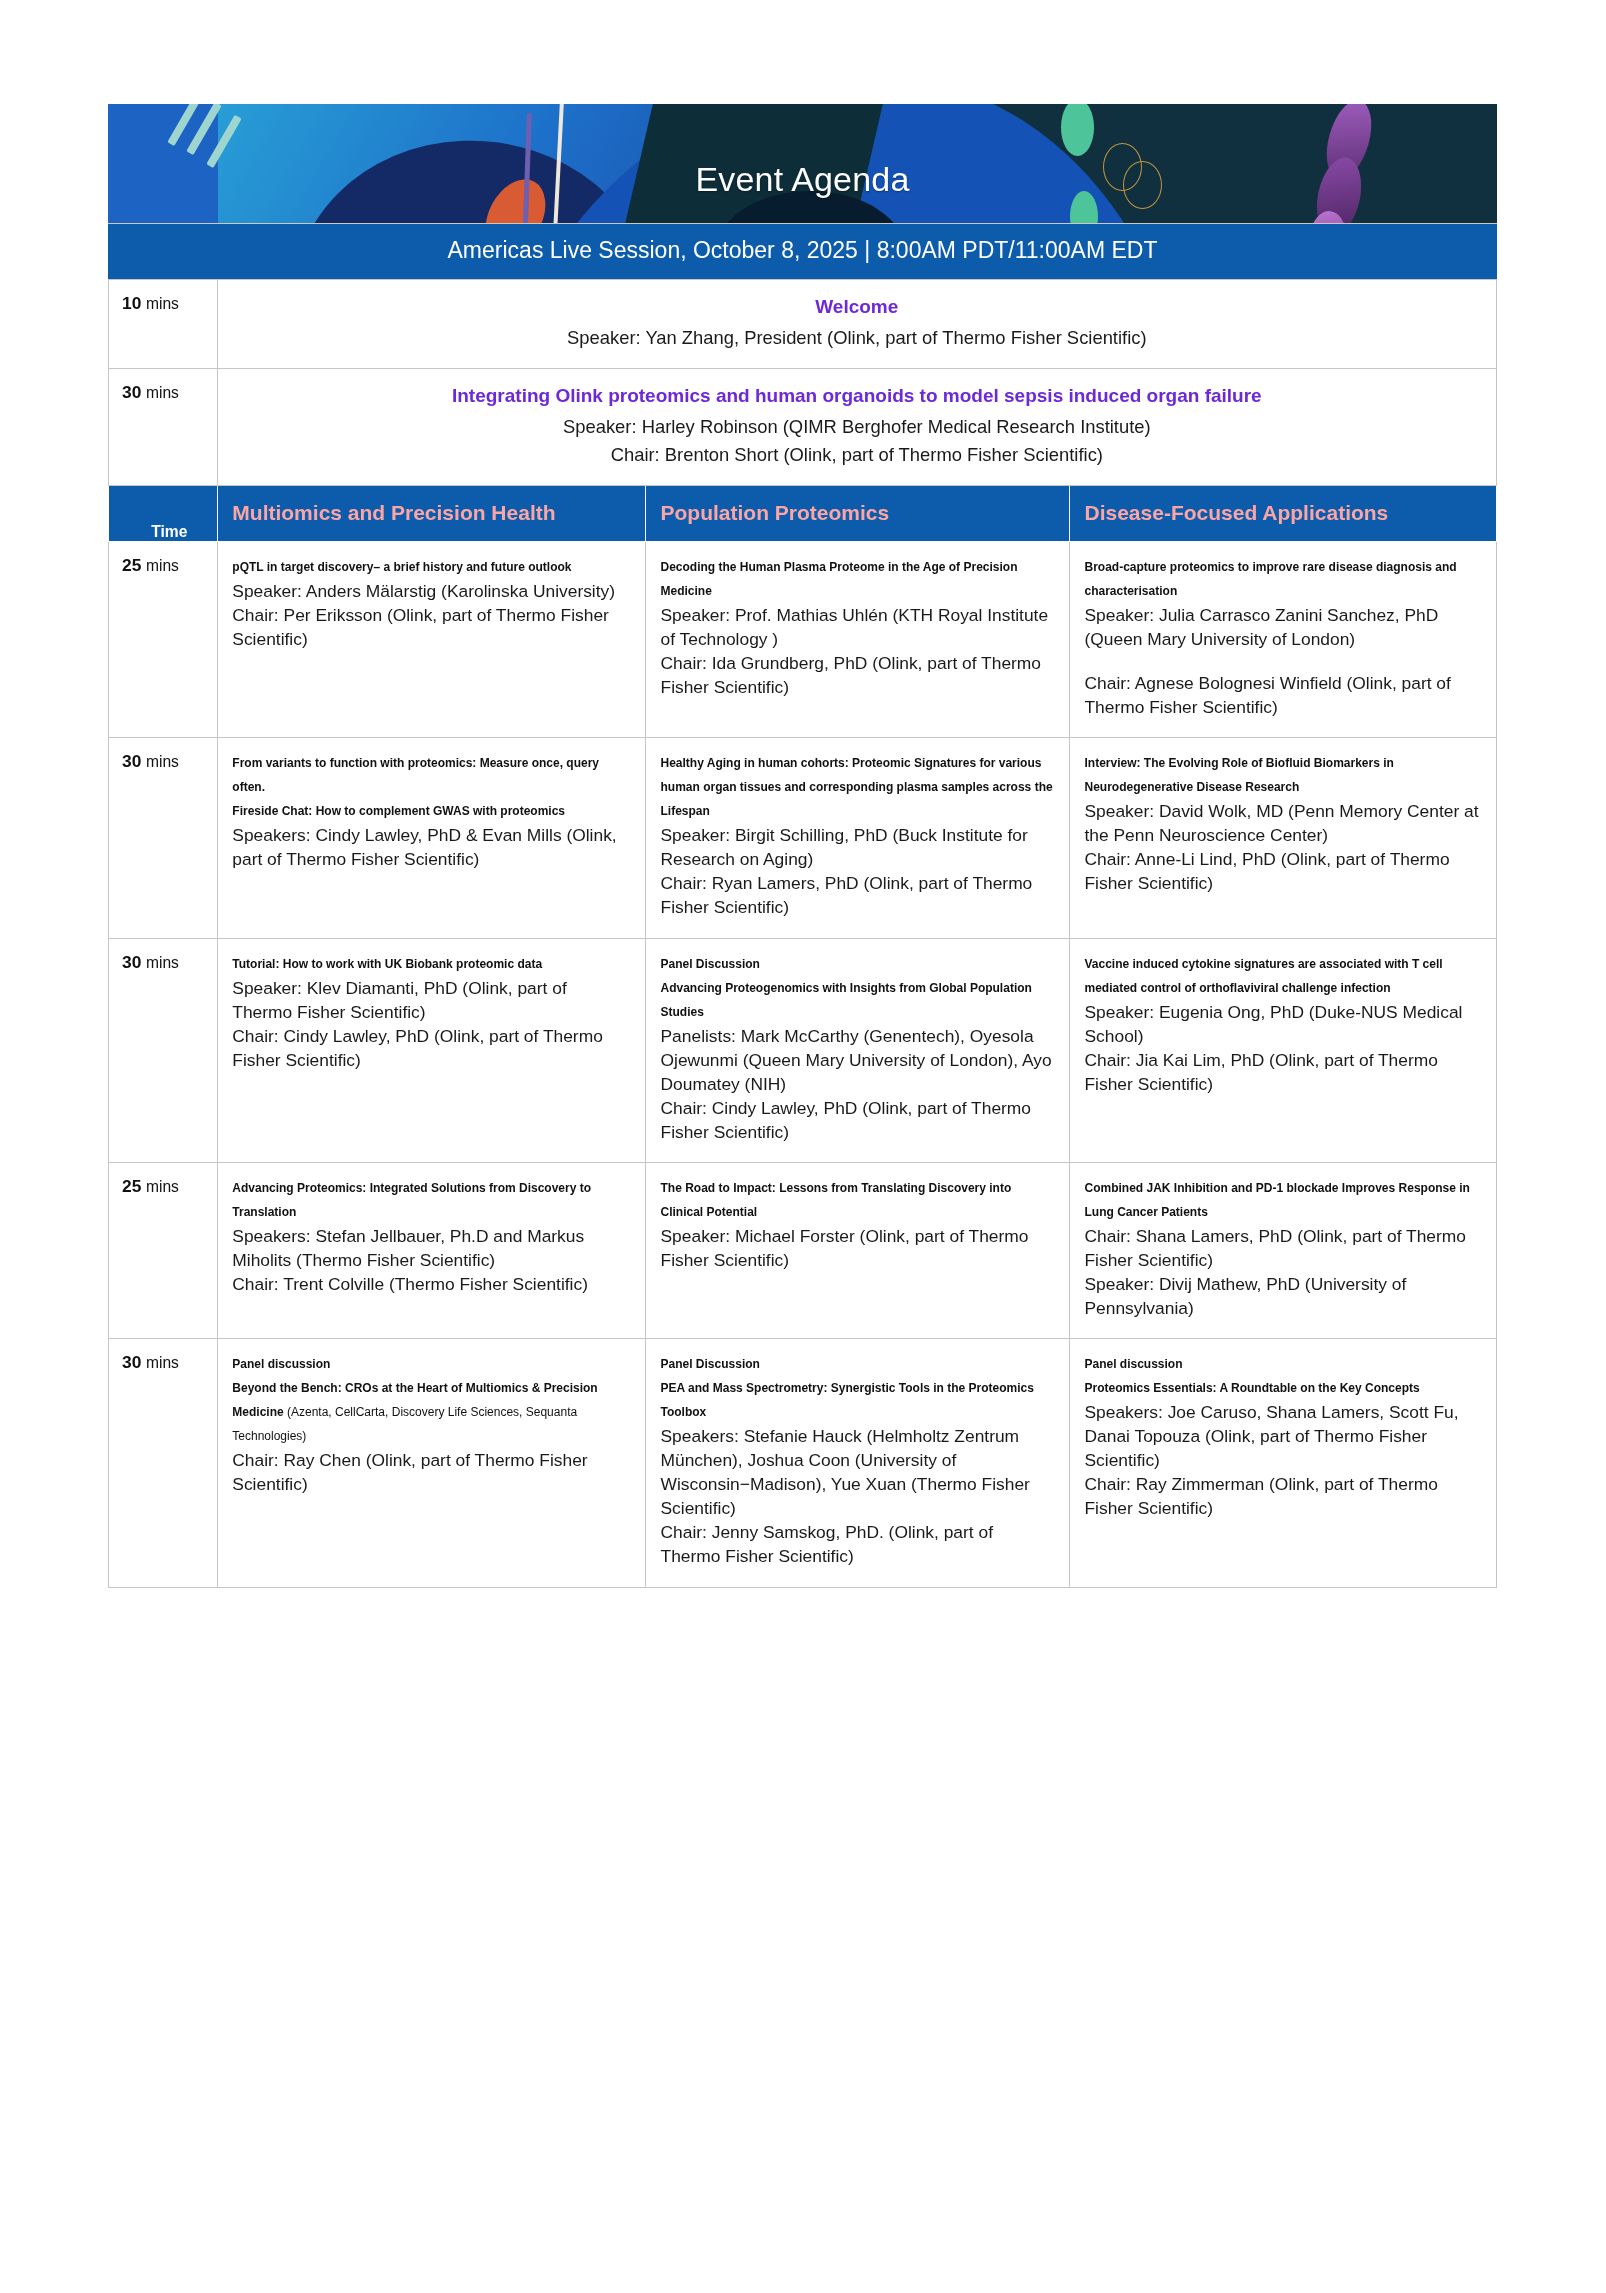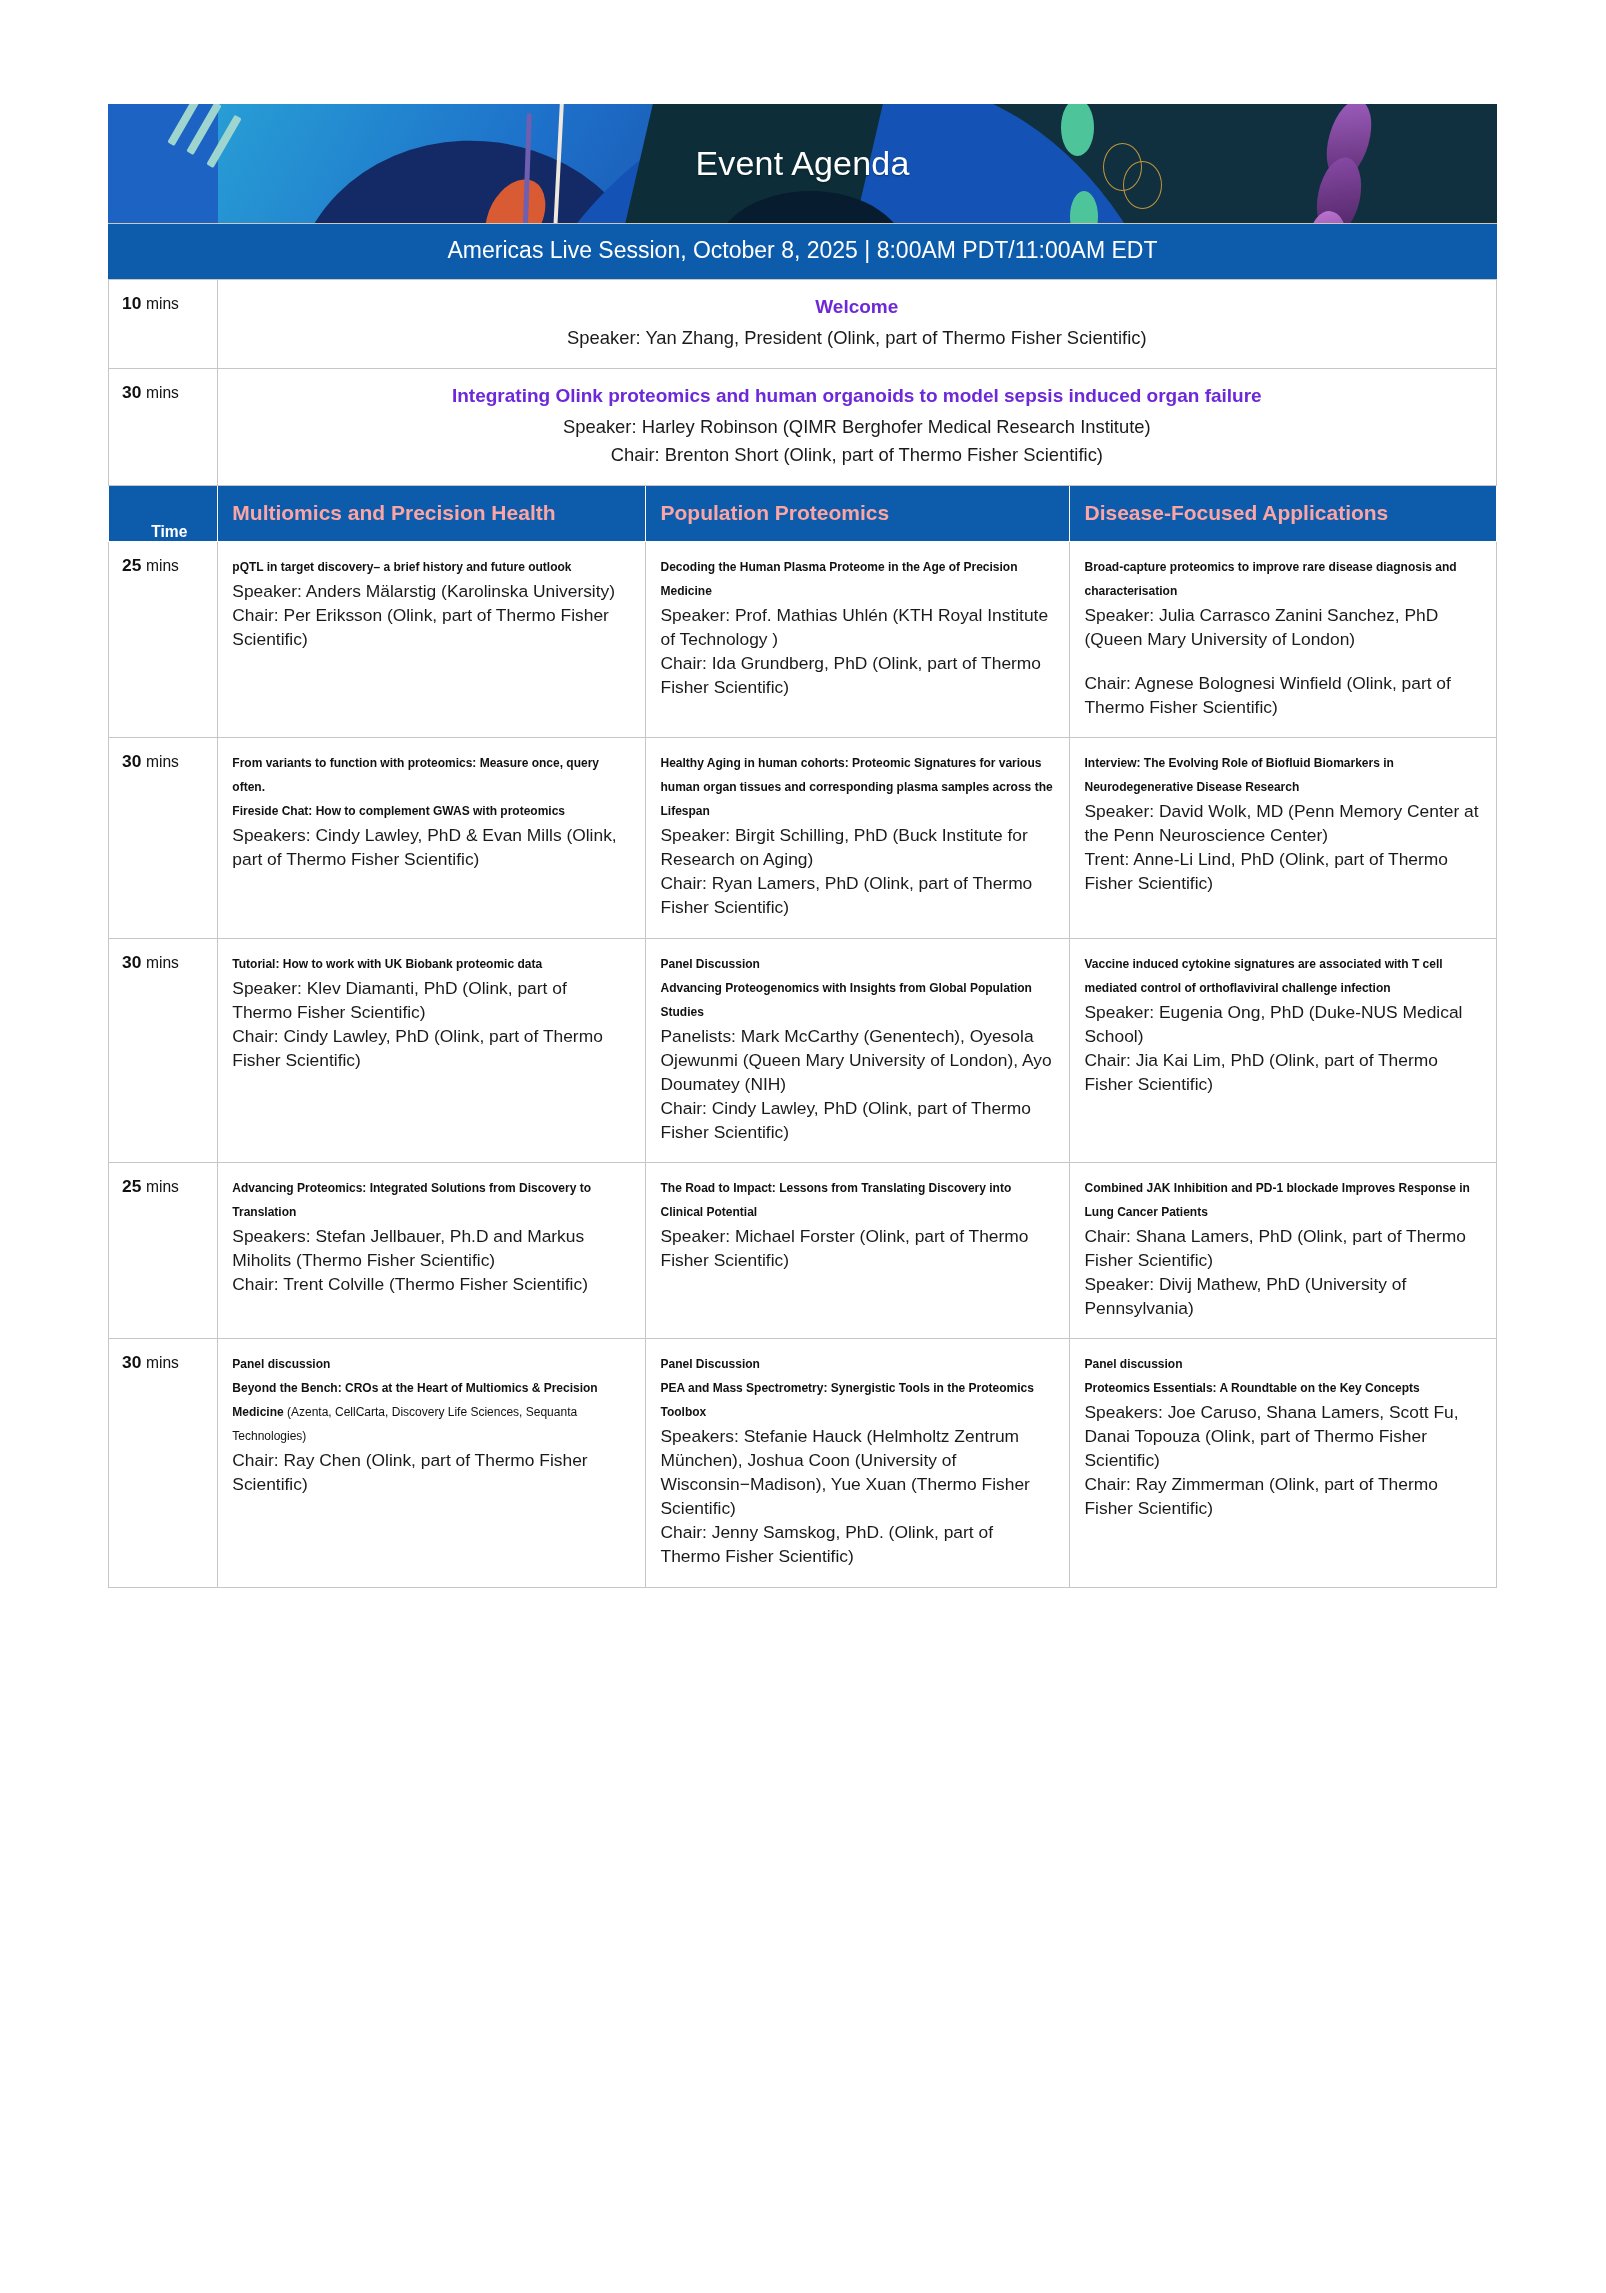--- a/index.html
+++ b/index.html
@@ -121,21 +121,21 @@
     transform:rotate(12deg);
   }
   .sh-pur3 {
     left:1201px; top:107px; width:37px; height:57px;
     background:linear-gradient(160deg,#c077d4,#6a3388);
     border-radius:50%;
     transform:rotate(6deg);
   }
   .banner-title {
     position:absolute;
-    left:0; right:0; top:0;
+    left:0; right:0; top:16px;
     height:119px;
     display:flex;
     align-items:center;
     justify-content:center;
     color:#ffffff;
     font-size:34px;
     font-weight:400;
     letter-spacing:0.2px;
     text-shadow:0 0.9px 1.8px rgba(0,0,0,.35);
   }
@@ -358,21 +358,21 @@
               <div class="sess-cell">
                 <div class="sess-title">Healthy Aging in human cohorts: Proteomic Signatures for various human organ tissues and corresponding plasma samples across the Lifespan</div>
                 <div class="sess-meta">Speaker: Birgit Schilling, PhD (Buck Institute for Research on Aging)</div>
                 <div class="sess-meta">Chair: Ryan Lamers, PhD (Olink, part of Thermo Fisher Scientific)</div>
               </div>
             </td>
             <td>
               <div class="sess-cell">
                 <div class="sess-title">Interview: The Evolving Role of Biofluid Biomarkers in Neurodegenerative Disease Research</div>
                 <div class="sess-meta">Speaker: David Wolk, MD (Penn Memory Center at the Penn Neuroscience Center)</div>
-                <div class="sess-meta">Trent: Anne-Li Lind, PhD (Olink, part of Thermo Fisher Scientific)</div>
+                <div class="sess-meta">Chair: Anne-Li Lind, PhD (Olink, part of Thermo Fisher Scientific)</div>
               </div>
             </td>
           </tr>
           <tr>
             <td class="col-time">
               <div class="time-cell"><span class="num">30</span> <span class="unit">mins</span></div>
             </td>
             <td>
               <div class="sess-cell">
                 <div class="sess-title">Tutorial: How to work with UK Biobank proteomic data</div>

